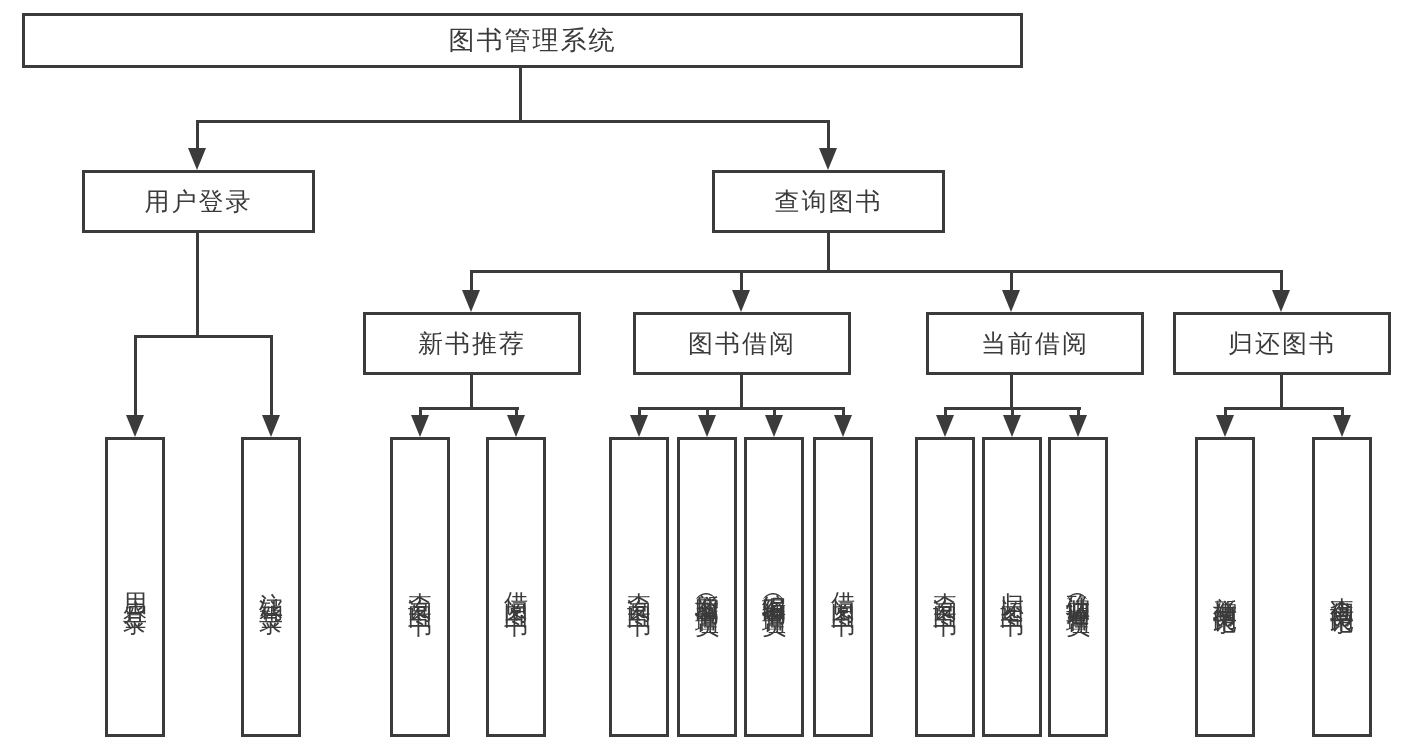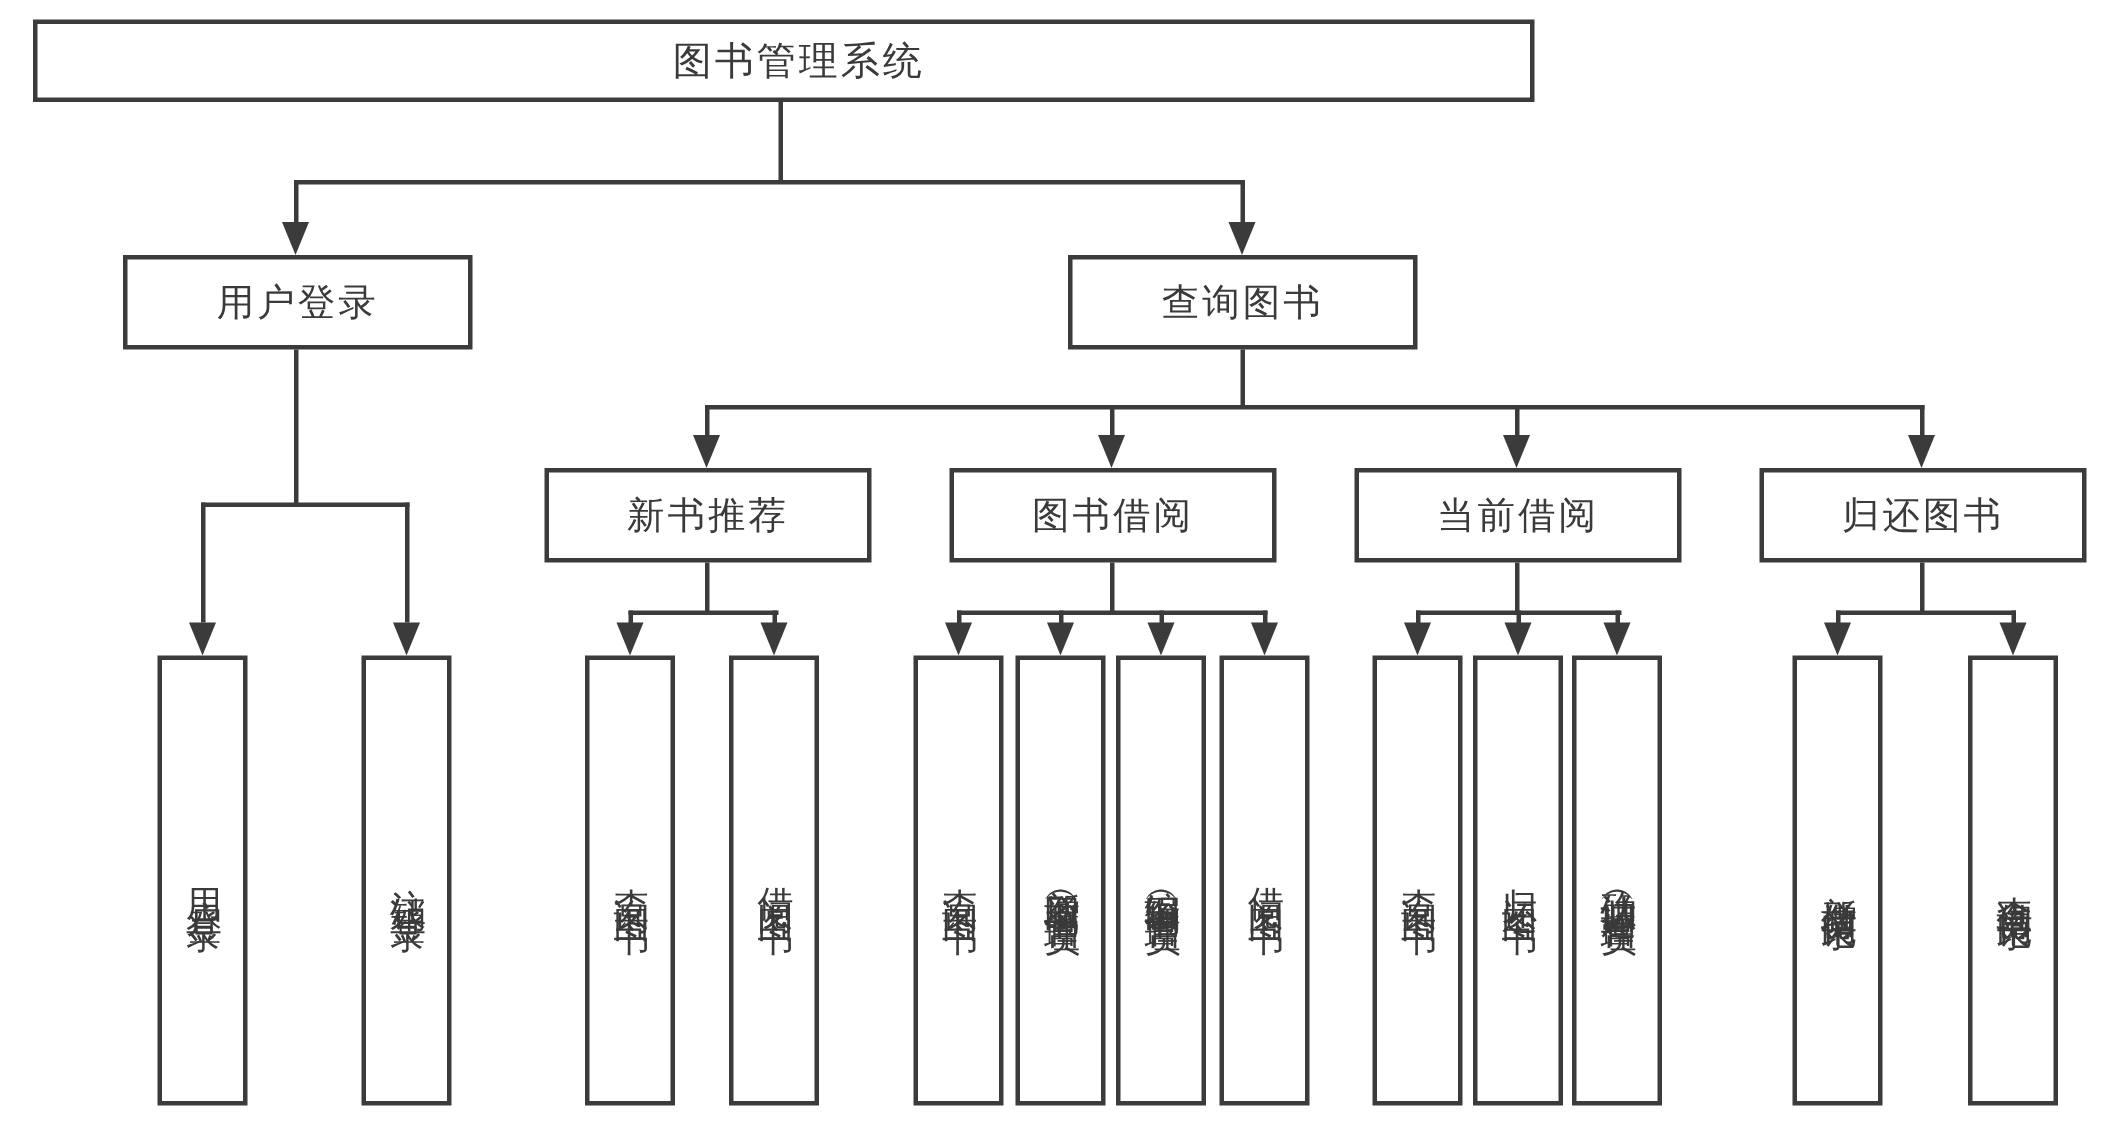--- a/index.html
+++ b/index.html
@@ -66,21 +66,21 @@
   <div class="ahead" style="left:462px;top:290px;"></div>
   <div class="line" style="left:740px;top:270px;width:3px;height:20px;"></div>
   <div class="ahead" style="left:732px;top:290px;"></div>
   <div class="line" style="left:1010px;top:270px;width:3px;height:20px;"></div>
   <div class="ahead" style="left:1002px;top:290px;"></div>
   <div class="line" style="left:1280px;top:270px;width:3px;height:20px;"></div>
   <div class="ahead" style="left:1272px;top:290px;"></div>
 
   <div class="box hbox" style="left:363px;top:312px;width:218px;height:63px;">新书推荐</div>
   <div class="box hbox" style="left:633px;top:312px;width:218px;height:63px;">图书借阅</div>
-  <div class="box hbox" style="left:903px;top:312px;width:218px;height:63px;">当前借阅</div>
+  <div class="box hbox" style="left:926px;top:312px;width:218px;height:63px;">当前借阅</div>
   <div class="box hbox" style="left:1173px;top:312px;width:218px;height:63px;">归还图书</div>
 
   <div class="line" style="left:470px;top:375px;width:3px;height:34px;"></div>
   <div class="line" style="left:419px;top:407px;width:100px;height:3px;"></div>
   <div class="line" style="left:419px;top:407px;width:3px;height:10px;"></div>
   <div class="ahead" style="left:411px;top:415px;"></div>
   <div class="line" style="left:515px;top:407px;width:3px;height:10px;"></div>
   <div class="ahead" style="left:507px;top:415px;"></div>
 
   <div class="line" style="left:740px;top:375px;width:3px;height:34px;"></div>

